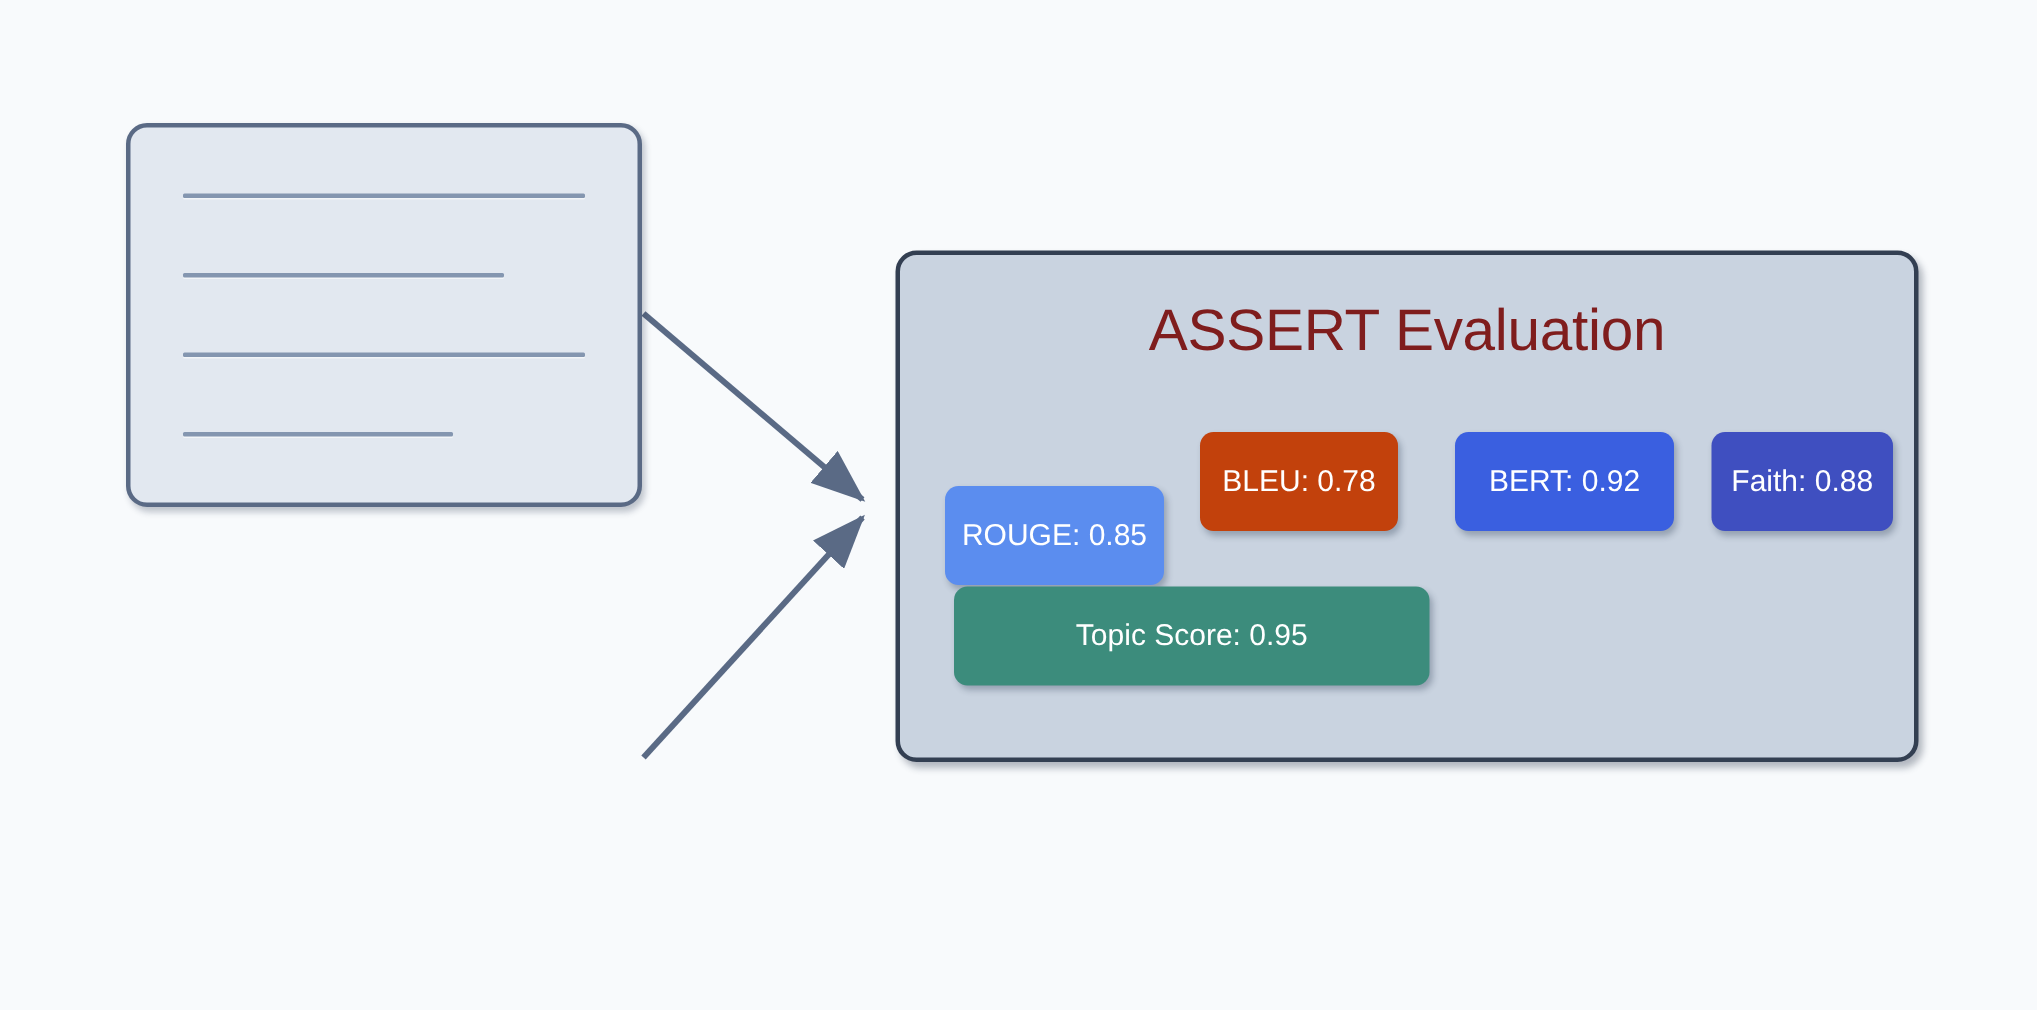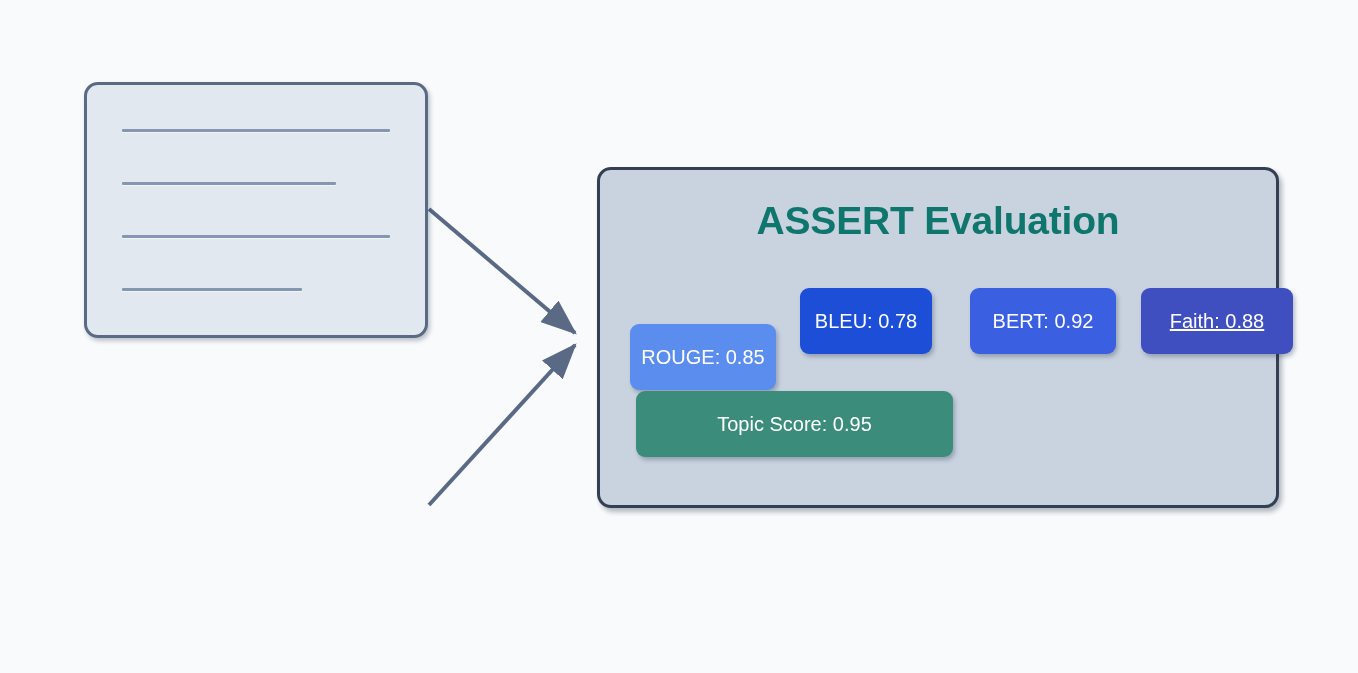--- a/index.html
+++ b/index.html
@@ -100,22 +100,22 @@
     z-index: 2;
   }
 
   #eval-title {
     position: absolute;
     left: 0;
     top: 29px;
     width: 100%;
     text-align: center;
     font-size: 39px;
-    font-weight: bold;
-    color: #0f766e;
+    font-weight: normal;
+    color: #7f1d1d;
     letter-spacing: -0.2px;
     white-space: nowrap;
   }
 
   
   .chip {
     position: absolute;
     display: flex;
     align-items: center;
     justify-content: center;
@@ -157,22 +157,22 @@
     </div>
   </div>
 
 
   <div id="eval-panel">
     <div id="eval-title">ASSERT Evaluation</div>
   </div>
 
   <div class="chip row-top" style="left:630px; width:146px; background:#5b8def;margin-top:36px;">ROUGE: 0.85</div>
 
-  <div class="chip row-top" style="left:800px; width:132px; background:#1d4ed8;">BLEU: 0.78</div>
+  <div class="chip row-top" style="left:800px; width:132px; background:#c2410c;">BLEU: 0.78</div>
 
   <div class="chip row-top" style="left:970px; width:146px; background:#3a5fe0;">BERT: 0.92</div>
 
-  <div class="chip row-top" style="left:1141px; width:152px; background:#3f4fc0;text-decoration:underline;">Faith: 0.88</div>
+  <div class="chip row-top" style="left:1141px; width:121px; background:#3f4fc0;">Faith: 0.88</div>
 
   <div class="chip row-bottom" style="left:636px; width:317px; background:#3c8c7c;">Topic Score: 0.95</div>
 
 
 </div>
 
 </body></html>

